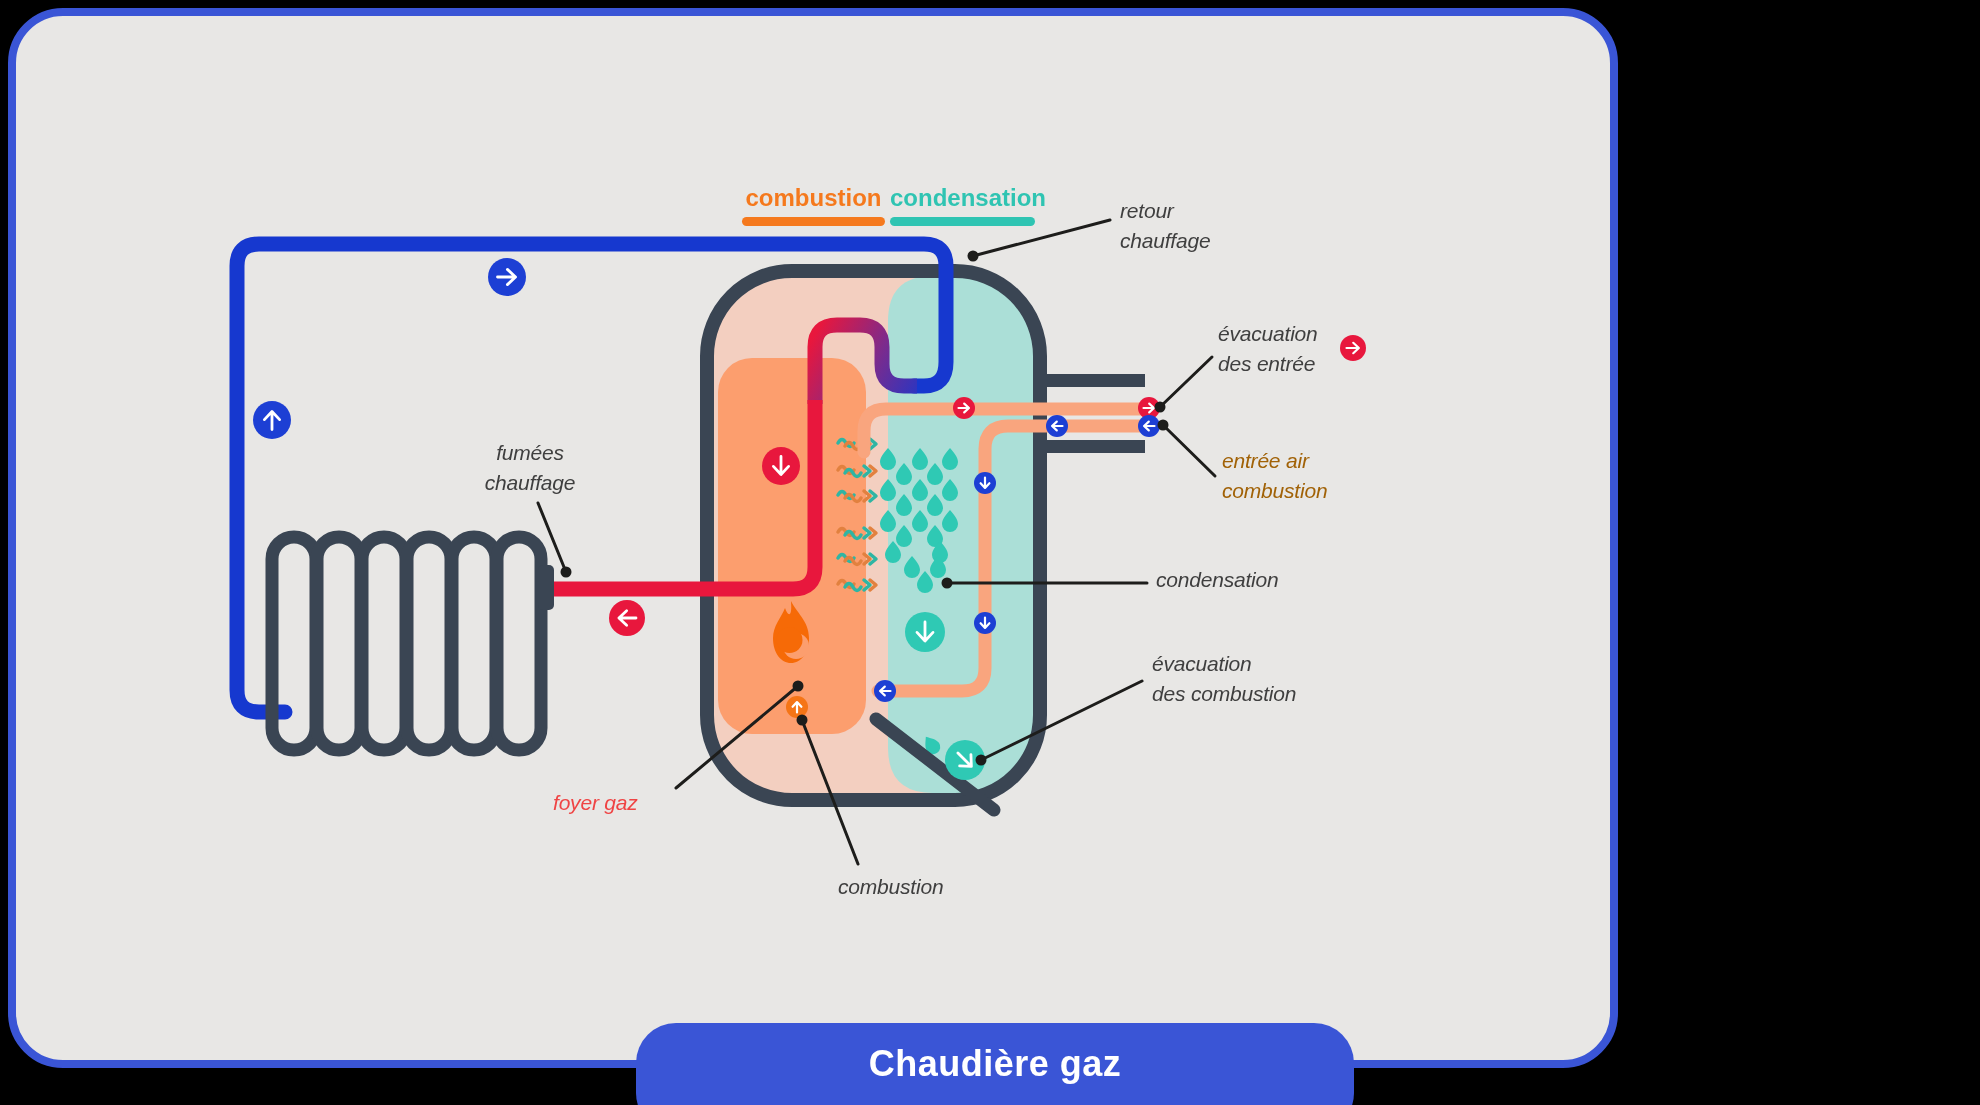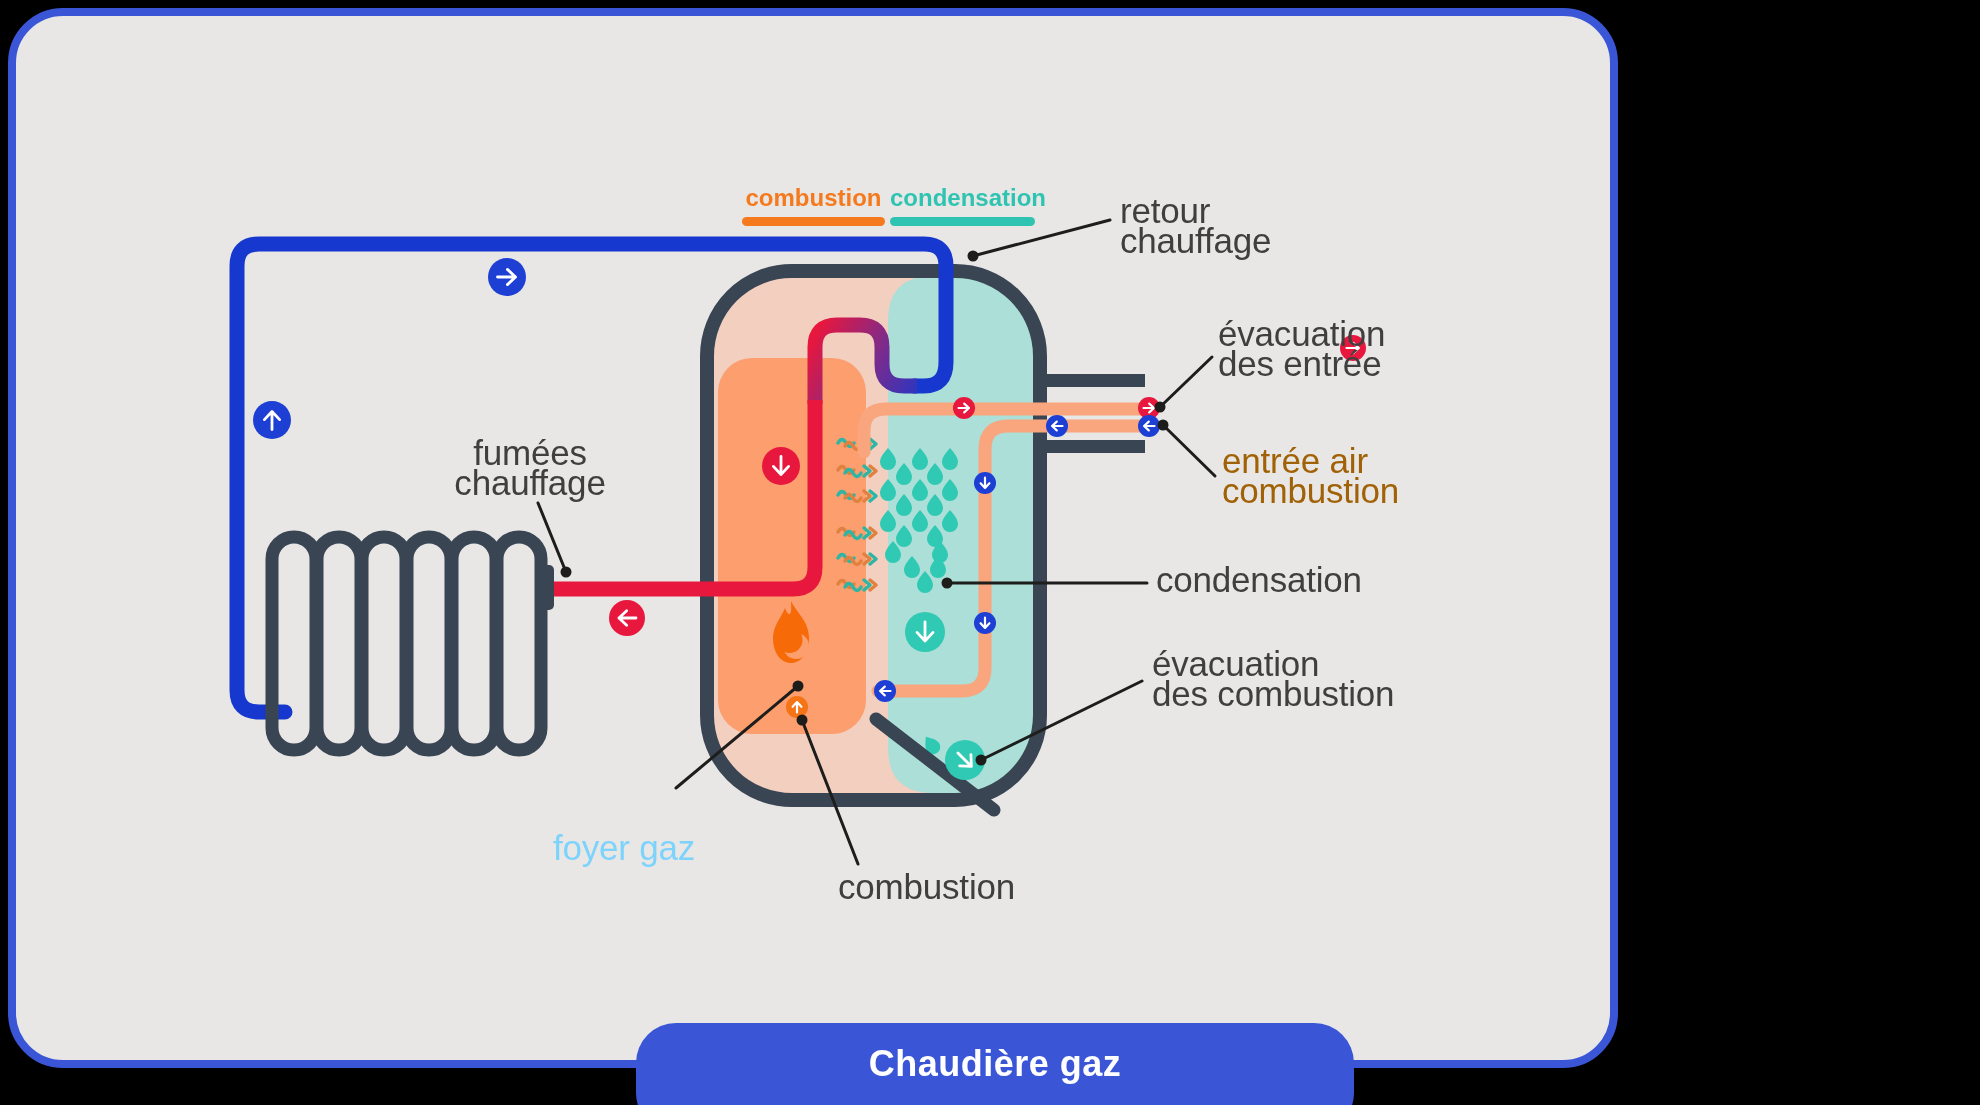--- a/index.html
+++ b/index.html
@@ -1,22 +1,22 @@
 <!DOCTYPE html>
 <html><head>
 <meta charset="utf-8">
 <style>
   html,body{margin:0;padding:0;background:#000;}
   #screen{position:relative;width:1626px;height:1105px;background:#000;overflow:hidden;
           font-family:"Liberation Sans",sans-serif;}
   #panel{position:absolute;left:8px;top:8px;right:8px;bottom:37px;
          border:8px solid #3a55d6;border-radius:55px;background:#e8e7e5;}
   #diagram{position:absolute;left:0;top:0;width:1980px;height:1105px;}
-  .lbl{position:absolute;font-size:35px;line-height:30px;color:#3f3f3f;white-space:nowrap;
-       letter-spacing:-0.2px;}
+  .lbl{position:absolute;font-size:21px;line-height:30px;color:#3f3f3f;white-space:nowrap;
+       letter-spacing:-0.2px;font-style:italic;}
   .legend-text{position:absolute;top:184px;font-size:24px;font-weight:600;text-align:center;}
   .legend-bar{position:absolute;top:217px;height:9px;border-radius:5px;}
   #lg-comb-t{left:742px;width:143px;}
   #lg-cond-t{left:890px;width:145px;}
   #lg-comb-b{left:742px;width:143px;}
   #lg-cond-b{left:890px;width:145px;}
   #lbl-retour{left:1120px;top:196px;}
   #lbl-evacfum{left:1218px;top:319px;}
   #lbl-note{left:1376px;top:317px;}
   #lbl-entree{left:1222px;top:446px;}
@@ -221,17 +221,17 @@
   </div>
   <div class="lbl" id="lbl-cond" style="color: rgb(63, 63, 63);">condensation</div>
   <div class="lbl" id="lbl-condensats" style="color: rgb(63, 63, 63);">
     <div>évacuation</div>
     <div>des combustion</div>
   </div>
   <div class="lbl" id="lbl-depart" style="color: rgb(63, 63, 63);">
     <div>fumées</div>
     <div>chauffage</div>
   </div>
-  <div class="lbl" id="lbl-foyer" style="color: #7dd3fc; margin-top: 45px;">foyer gaz</div>
+  <div class="lbl" id="lbl-foyer" style="color: #ef4444;">foyer gaz</div>
   <div class="lbl" id="lbl-combustion" style="color: rgb(63, 63, 63);">combustion</div>
 
   <div id="title-pill" style="color: rgb(255, 255, 255); background-color: rgb(58, 85, 214);">Chaudière gaz</div>
 </div>
 
 </body></html>

